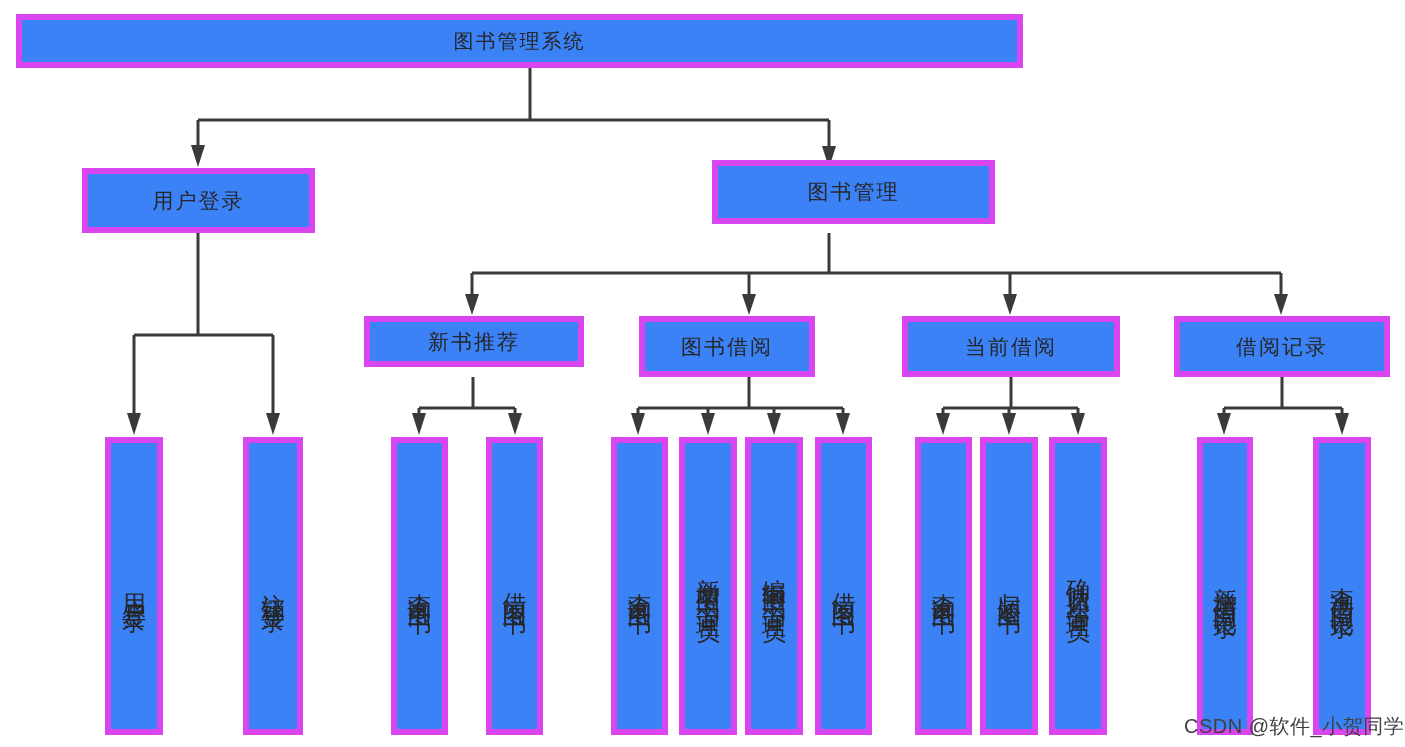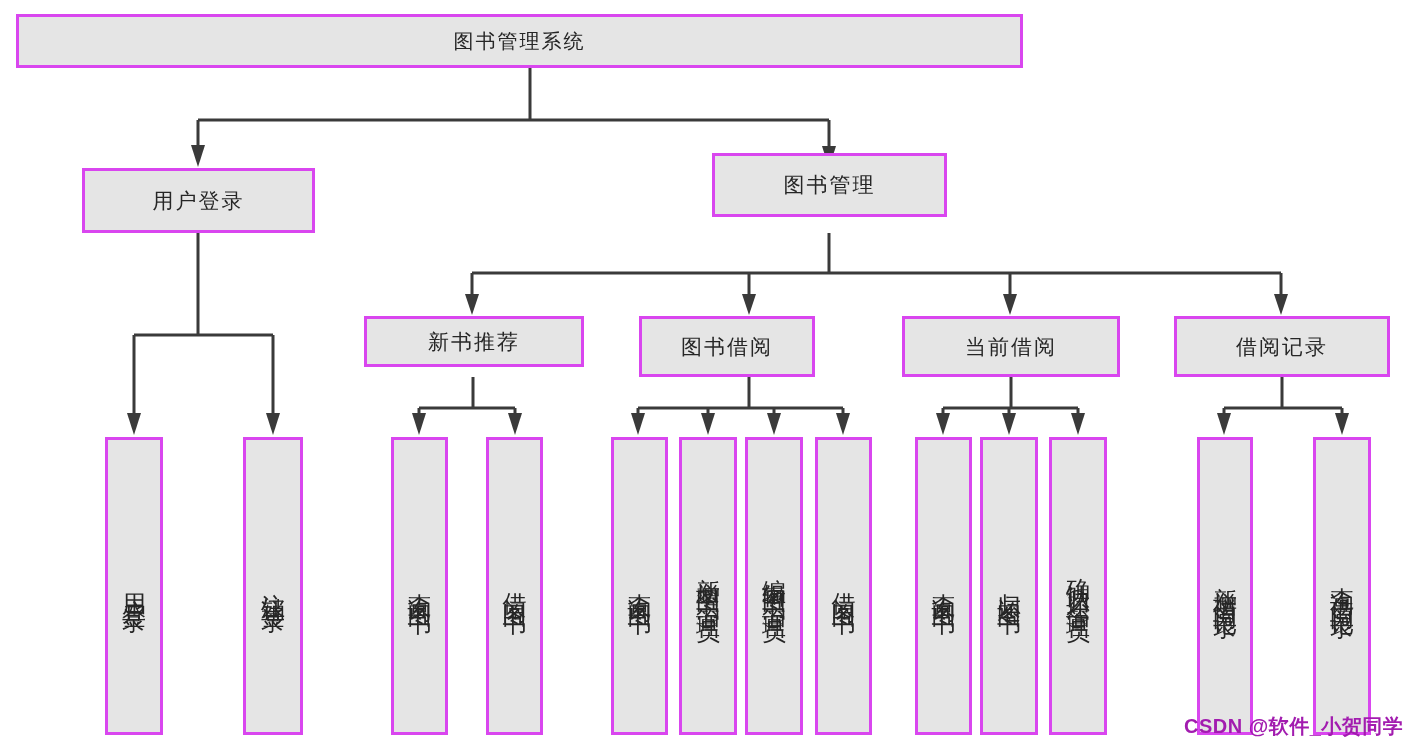--- a/index.html
+++ b/index.html
@@ -18,22 +18,22 @@
   }
   #wires {
     position: absolute;
     left: 0; top: 0;
     width: 1405px; height: 747px;
     pointer-events: none;
   }
   .node {
     position: absolute;
     box-sizing: border-box;
-    border: 3px solid #d946ef;
-    background: #e5e5e5;
+    border: 6px solid #d946ef;
+    background: #3b82f6;
     display: flex;
     align-items: center;
     justify-content: center;
     text-align: right;
   }
   .h-label {
     font-size: 20px;
     letter-spacing: 2px;
     white-space: nowrap;
   }
@@ -49,25 +49,24 @@
     font-size: 24px;
     letter-spacing: 6px;
     line-height: 1;
     white-space: nowrap;
   }
   .watermark {
     position: absolute;
     left: 1184px;
     top: 713px;
     font-size: 20px;
-    color: #a21caf;
+    color: #404040;
     letter-spacing: 0.5px;
     white-space: nowrap;
     z-index: 5;
-    font-weight: bold;
   }
   .wire { stroke: #3a3a3a; stroke-width: 3; fill: none; }
   .head { fill: #3a3a3a; stroke: none; }
 </style>
 </head>
 <body>
 
 <div id="canvas">
 
   <svg id="wires" viewBox="0 0 1405 747" xmlns="http://www.w3.org/2000/svg">
@@ -113,21 +112,21 @@
     </g>
   </svg>
 
   <div class="node root-box" style="left:16px; top:14px; width:1007px; height:54px;">
     <span class="h-label">图书管理系统</span>
   </div>
 
   <div class="node lv2-box" style="left:82px; top:168px; width:233px; height:65px;">
     <span class="h-label">用户登录</span>
   </div>
-  <div class="node lv2-box" style="left:712px; top:153px; width:235px; height:64px;">
+  <div class="node lv2-box" style="left:712px; top:160px; width:283px; height:64px;">
     <span class="h-label">图书管理</span>
   </div>
 
   <div class="node lv3-box" style="left:364px; top:316px; width:220px; height:51px;">
     <span class="h-label">新书推荐</span>
   </div>
   <div class="node lv3-box" style="left:639px; top:316px; width:176px; height:61px;">
     <span class="h-label">图书借阅</span>
   </div>
   <div class="node lv3-box" style="left:1174px; top:316px; width:216px; height:61px;">

